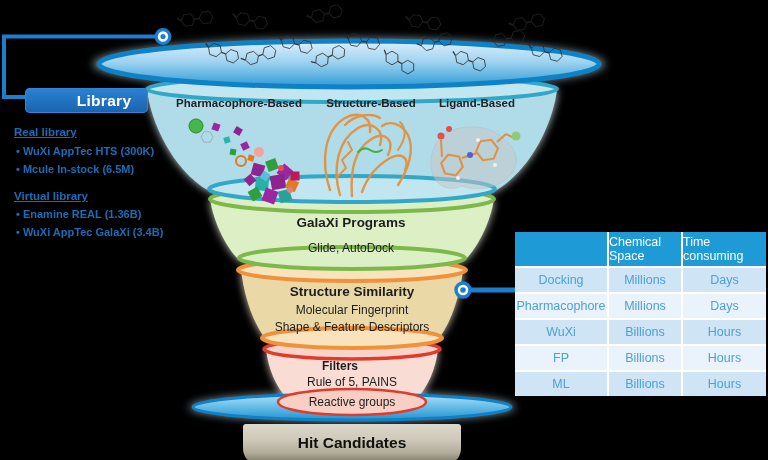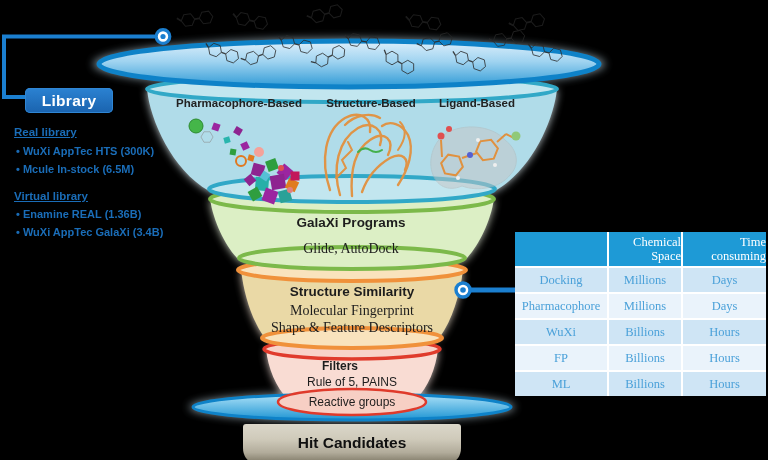--- a/index.html
+++ b/index.html
@@ -5,49 +5,49 @@
   html,body{margin:0;padding:0;background:#000;}
   body{width:768px;height:460px;position:relative;overflow:hidden;
        font-family:"Liberation Sans",sans-serif;}
   .abs{position:absolute;}
 
   
   .library-box{left:25px;top:88px;width:88px;height:25px;
     background:linear-gradient(180deg,#2b82d2,#1a63ae);
     border-radius:5px;display:flex;align-items:center;justify-content:center;
     color:#fff;font-weight:bold;font-size:15.5px;letter-spacing:.3px;
-    box-shadow:0 0 0 1px #2f86d4 inset;}
+    box-shadow:0 0 0 1px #2f86d4 inset;padding-left:35px;}
 
   
   .lib-head{color:#1a6db8;font-weight:bold;font-size:11.5px;
     text-decoration:underline;white-space:nowrap;}
   .lib-item{color:#1a6db8;font-weight:bold;font-size:11px;white-space:nowrap;}
   .lib-item::before{content:"• ";font-size:11px;}
 
   
   .f-label{position:absolute;transform:translateX(-50%);white-space:nowrap;
     color:#1d1d1d;}
   .lvl1{font-size:11.5px;font-weight:700;color:#222;}
   .f-title{font-size:13.5px;font-weight:700;}
-  .f-sub{font-size:14px;font-family:Liberation Serif, serif;}
+  .f-sub{font-size:12px;}
   .f-small{font-size:12px;}
 
   .hit-box{left:243px;top:424px;width:218px;height:38px;
     background:linear-gradient(180deg,#dbd7ca 0%,#cfcaba 40%,#b2ac9b 75%,#837d6b 100%);
     border-radius:3px 3px 10px 10px / 3px 3px 14px 14px;
     display:flex;align-items:center;justify-content:center;
     color:#101010;font-weight:700;font-size:15.5px;}
 
   
   .vs-table{left:515px;top:232px;width:251px;display:grid;
     grid-template-columns:92px 72px 83px;
     grid-template-rows:34px repeat(5,24px);
     gap:2px;background:#fff;}
   .vs-table>div{display:flex;align-items:center;justify-content:center;
-    text-align:right;font-family:Liberation Serif, serif;}
+    text-align:left;}
   .th{background:#1e9ad6;color:#fff;font-size:12.5px;line-height:1.12;}
   .td{font-size:12.5px;color:#4ba1d9;white-space:nowrap;}
   .r-odd{background:#cfe5f5;}
   .r-even{background:#eaf3fb;}
 </style>
 </head>
 <body>
 
 <svg class="abs" style="left:0;top:0" width="768" height="460" viewBox="0 0 768 460">
   <defs>

